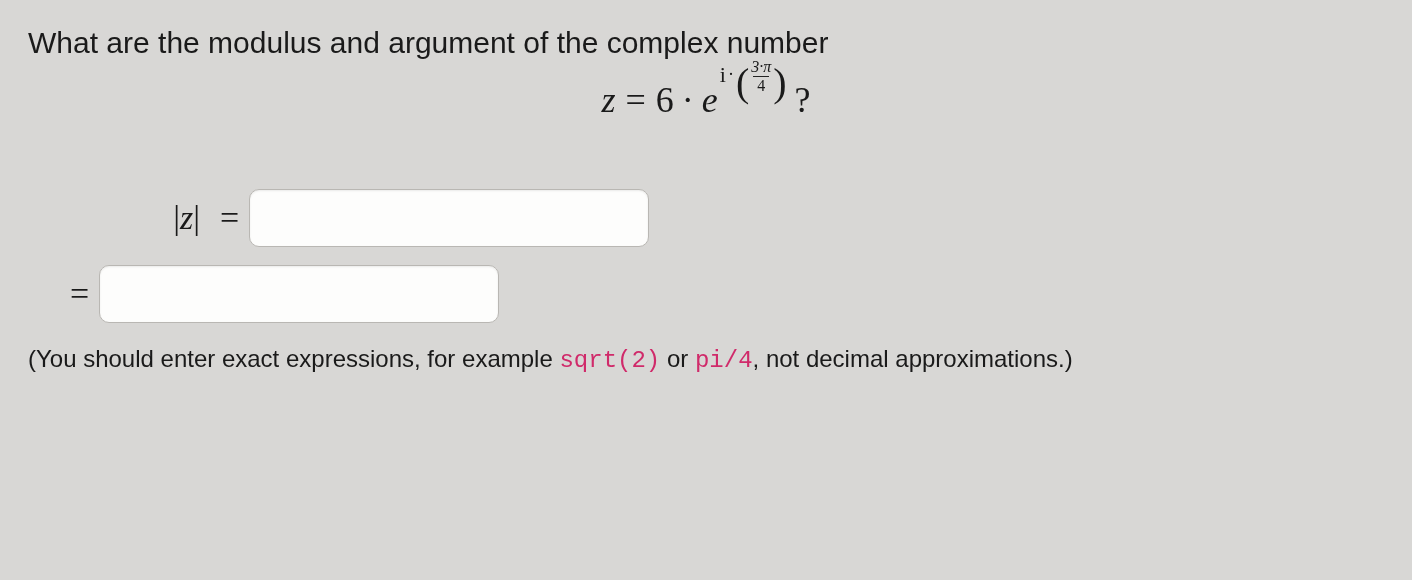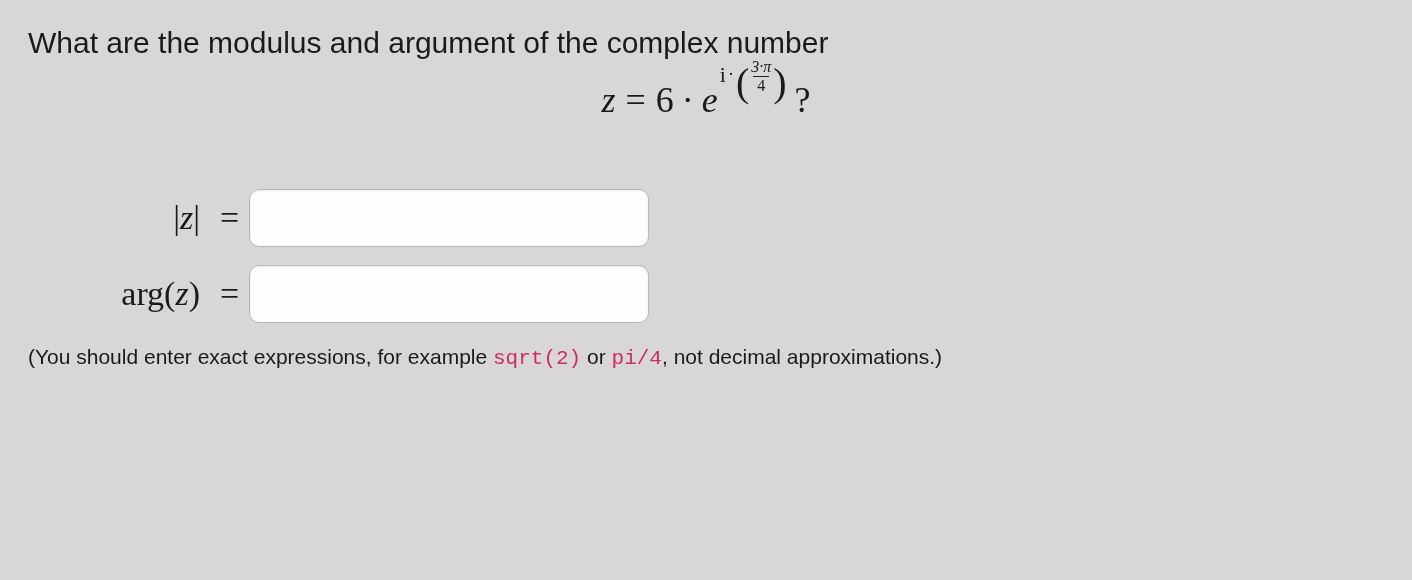--- a/index.html
+++ b/index.html
@@ -78,21 +78,21 @@
       font-size: 22px;
       padding: 6px 12px;
       background: #fdfdfc;
       border: 1px solid #b9b7b3;
       border-radius: 10px;
       box-shadow: inset 0 1px 2px rgba(0,0,0,0.08);
       font-family: Arial, Helvetica, sans-serif;
     }
     
     .hint-text {
-      font-size: 21px;
+      font-size: 24px;
       line-height: 1.5;
       margin-top: 8px;
       color: #1a1a1a;
     }
     .code1 { font-family: 'Courier New', monospace; color: #d02a6a; }
     .code2 { font-family: 'Courier New', monospace; color: #d02a6a; }
   </style>
 </head>
 <body>
 
@@ -122,23 +122,20 @@
 <div class="answers-block">
   <div class="answer-row">
     <span class="answer-label">
       <span>|</span><span class="abs-z">z</span><span>|</span>
     </span>
     <span class="eqsign">=</span>
     <input type="text" class="answer-input" value="" style="">
   </div>
 
   <div class="answer-row">
-    <span class="answer-label arg-label">
-      <span>arg</span><span>(</span><span class="z">z</span><span>)</span>
-    </span>
     <span class="eqsign">=</span>
     <input type="text" class="answer-input" value="" style="">
   </div>
 </div>
 
 <div class="hint-text">
   <span>(You should enter exact expressions, for example </span><span class="code1">sqrt(2)</span><span> or </span><span class="code2">pi/4</span><span>, not decimal approximations.)</span>
 </div>
 
 </body></html>

